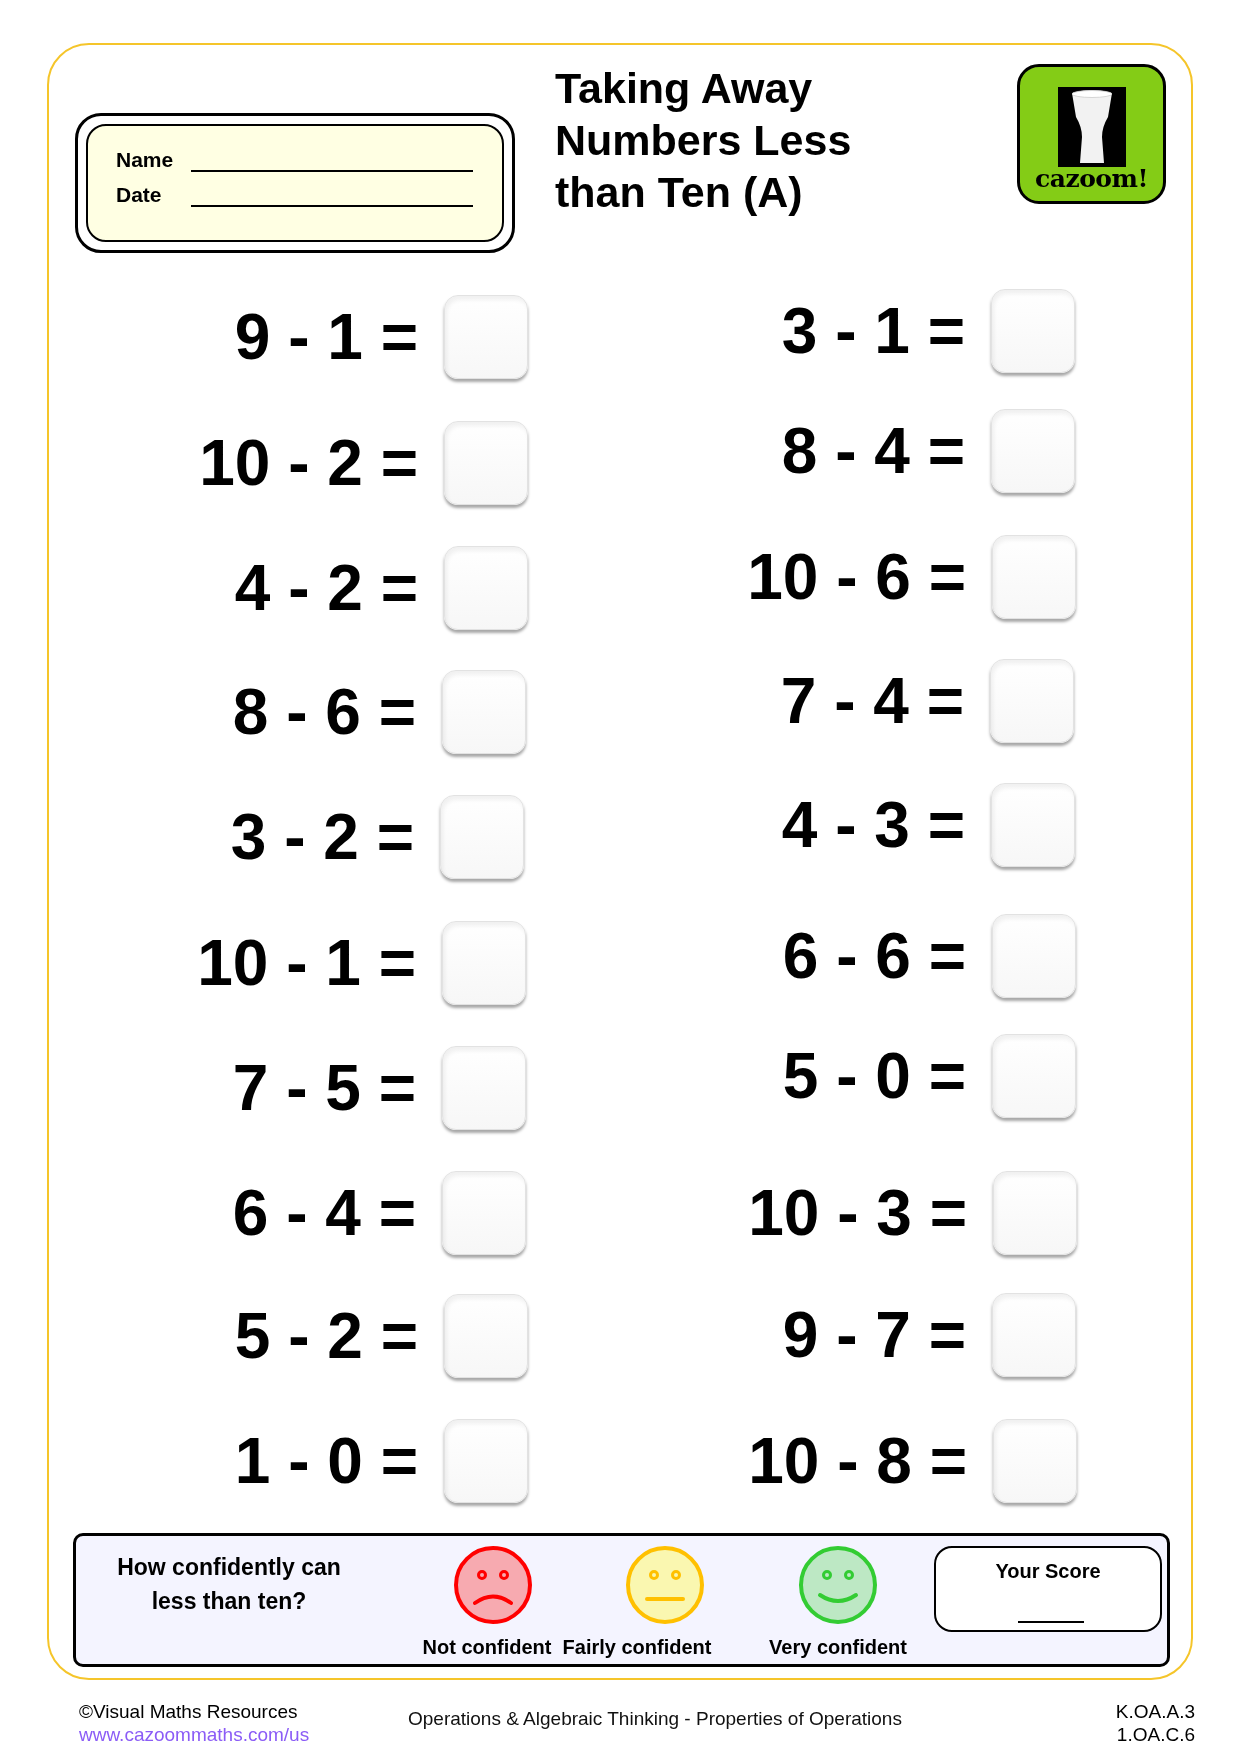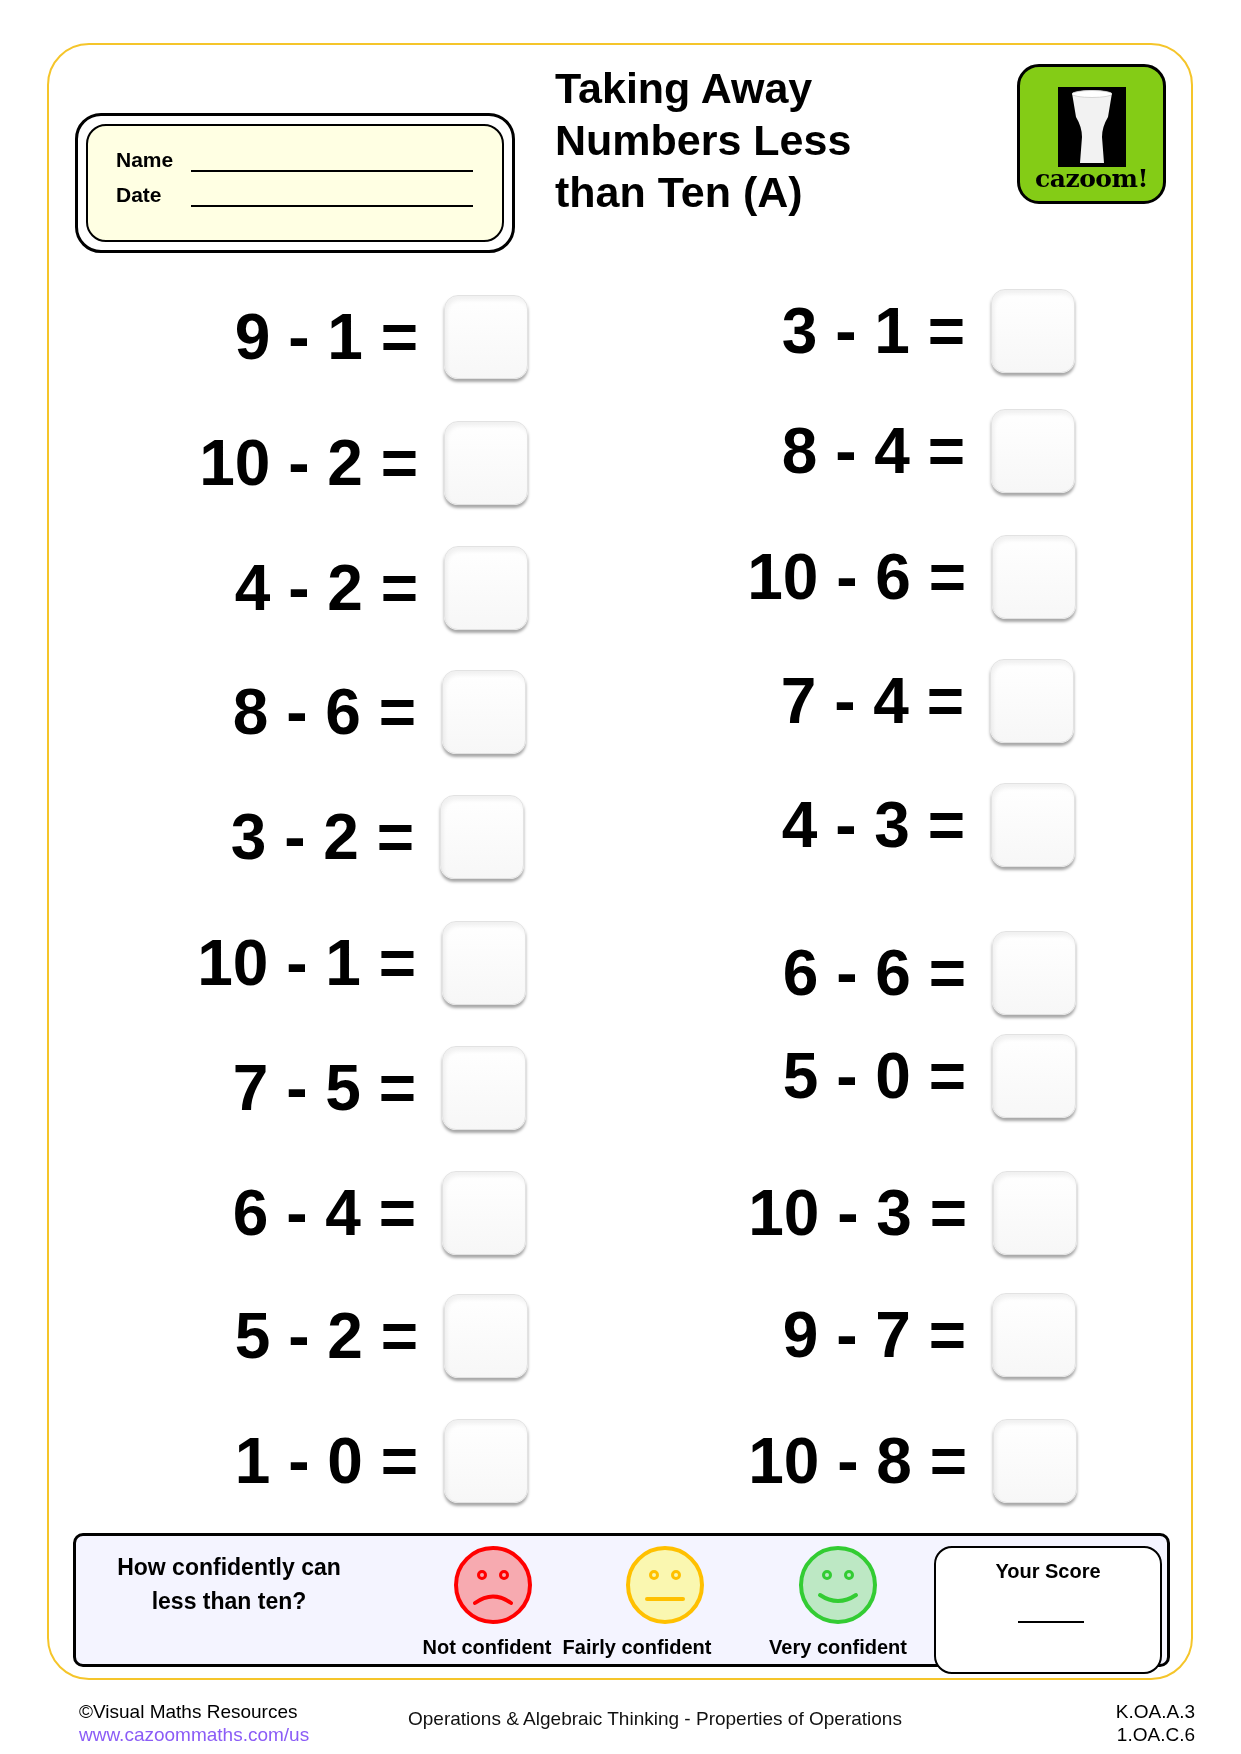--- a/index.html
+++ b/index.html
@@ -28,21 +28,21 @@
   .q .ans { position: absolute; right: 0; top: 0; width: 84px; height: 84px; border-radius: 14px;
             background: linear-gradient(#ffffff, #f7f7f7); border: 1px solid #e2e2e2;
             box-shadow: 0 3px 3px rgba(0,0,0,0.35), inset 2px 4px 4px rgba(0,0,0,0.06); box-sizing: border-box; }
   .conf { position: absolute; left: 73px; top: 1533px; width: 1097px; height: 134px;
           border: 3px solid #000; border-radius: 10px; box-sizing: border-box; background: #F4F4FF; }
   .conf-q { position: absolute; left: 18px; top: 14px; width: 270px; text-align: center;
             font-weight: bold; font-size: 23px; line-height: 34px; }
   .face { position: absolute; top: 9px; width: 80px; height: 80px; }
   .face-label { position: absolute; top: 100px; font-weight: bold; font-size: 20px; white-space: nowrap;
                 transform: translateX(-50%); }
-  .score { position: absolute; left: 858px; top: 10px; width: 228px; height: 128px;
+  .score { position: absolute; left: 858px; top: 10px; width: 228px; height: 86px;
            border: 2px solid #000; border-radius: 18px; background: #fff; box-sizing: border-box; }
   .score-label { position: absolute; top: 12px; left: 0; right: 0; text-align: center; font-weight: bold; font-size: 20px; }
   .score-line { position: absolute; left: 82px; width: 66px; top: 73px; border-bottom: 2px solid #000; }
   .footer-left { position: absolute; left: 48px; top: 1700px; font-size: 19px; line-height: 23px; margin-left: 31px; }
   .footer-left a { color: #8b5cf6; }
   .footer-mid { position: absolute; left: 408px; top: 1708px; font-size: 19px; color: #111; }
   .footer-right { position: absolute; right: 46px; top: 1700px; font-size: 19px; line-height: 23px; text-align: right; }
 </style>
 </head>
 <body>
@@ -132,21 +132,21 @@
   <span class="ans"></span>
 </div>
 <div class="q" style="left:650px; width:424px; top:659px;">
   <span class="eq">7 - 4 =</span>
   <span class="ans"></span>
 </div>
 <div class="q" style="left:650px; width:425px; top:783px;">
   <span class="eq">4 - 3 =</span>
   <span class="ans"></span>
 </div>
-<div class="q" style="left:650px; width:426px; top:914px;margin-top:17px;">
+<div class="q" style="left:650px; width:426px; top:914px;">
   <span class="eq">6 - 6 =</span>
   <span class="ans"></span>
 </div>
 <div class="q" style="left:650px; width:426px; top:1034px;">
   <span class="eq">5 - 0 =</span>
   <span class="ans"></span>
 </div>
 <div class="q" style="left:650px; width:427px; top:1171px;">
   <span class="eq">10 - 3 =</span>
   <span class="ans"></span>

